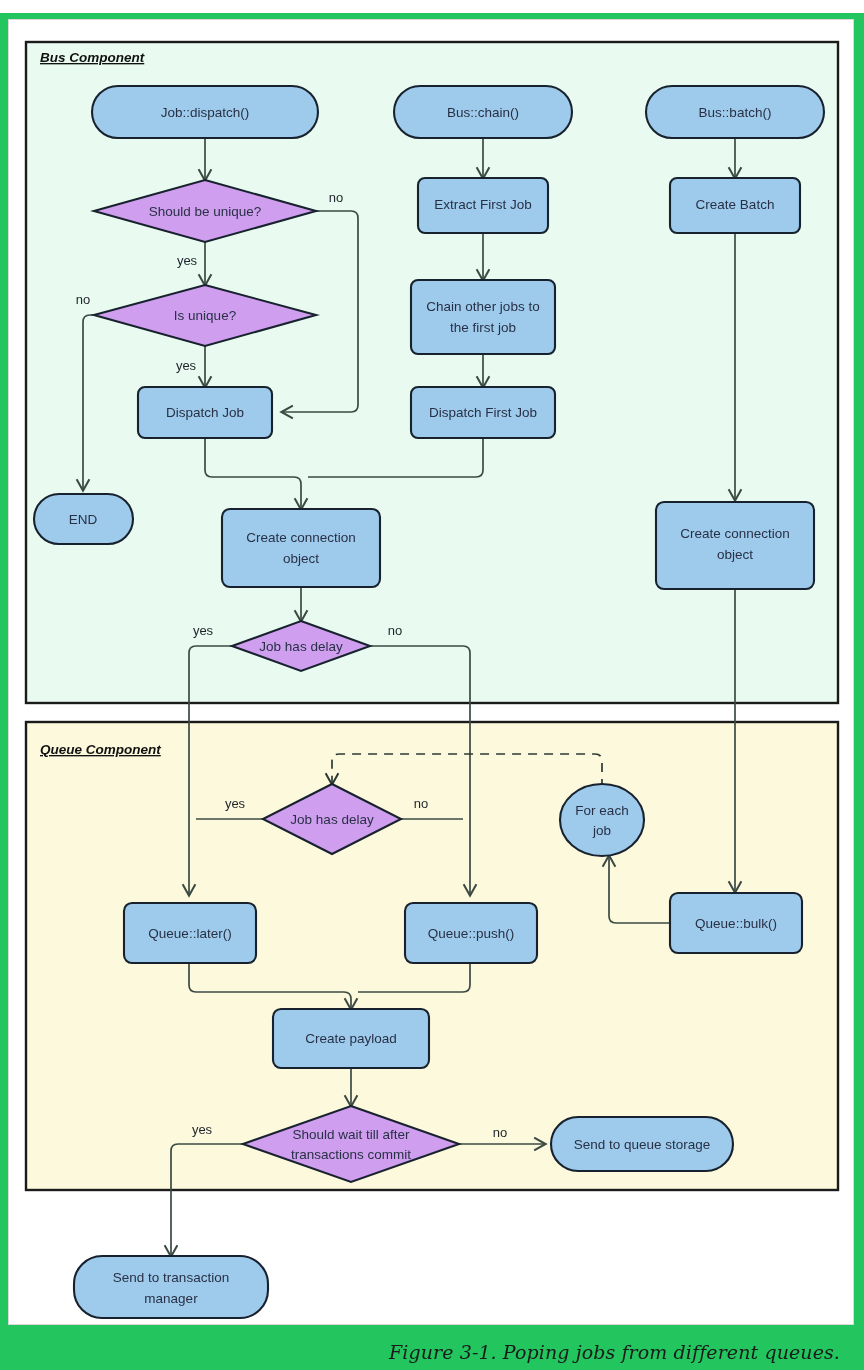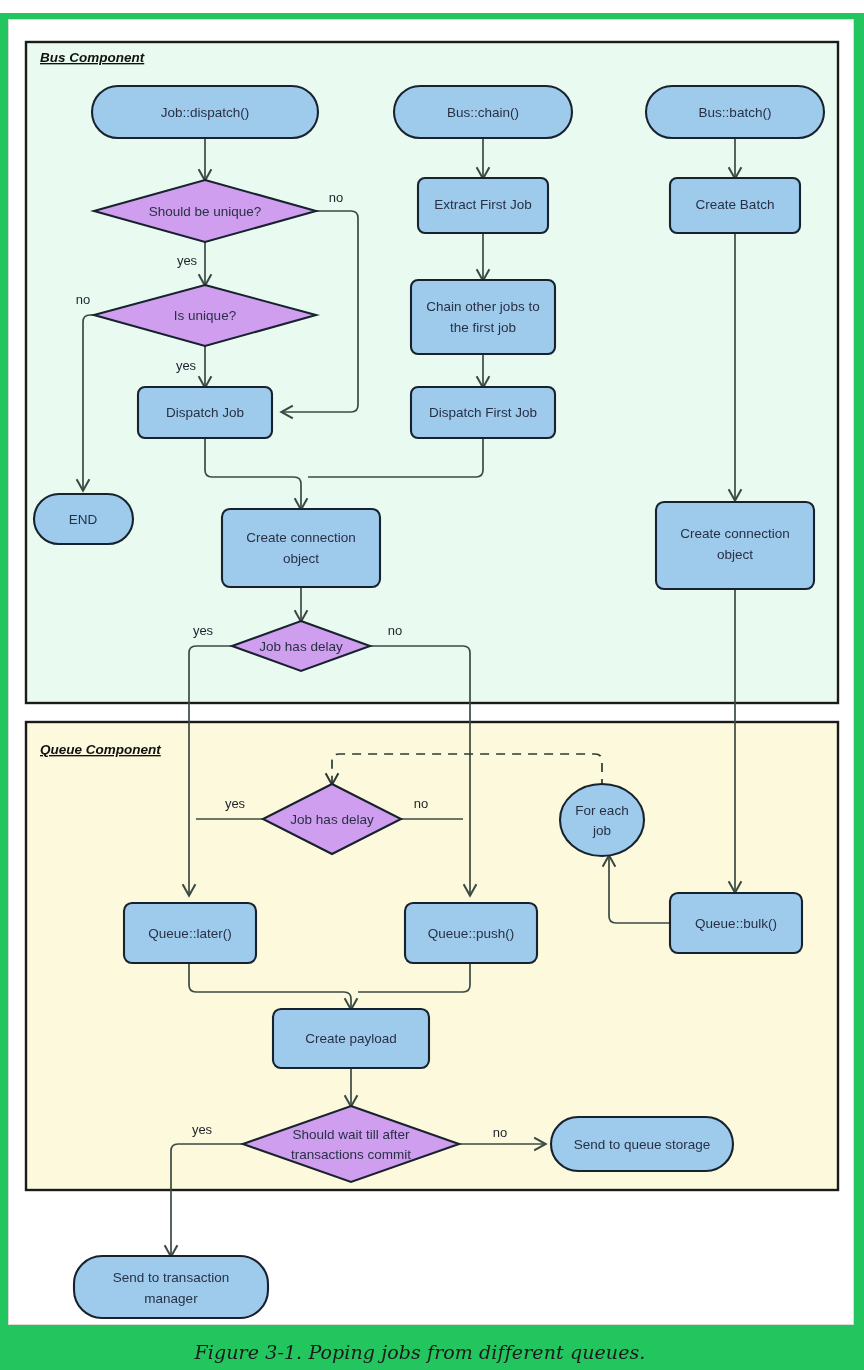--- a/index.html
+++ b/index.html
@@ -36,21 +36,21 @@
   svg.diagram {
     position: absolute;
     left: 0;
     top: 0;
   }
   .cap {
     position: absolute;
     left: 0;
     top: 1328px;
     width: 840px;
-    text-align: center;
+    text-align: right;
     font-family: "DejaVu Serif", "Liberation Serif", serif;
     font-style: italic;
     font-size: 19px;
     color: #1a1a1a;
     letter-spacing: 0.1px;
   }
   
   text {
     font-family: "Liberation Sans", sans-serif;
     fill: #283046;

